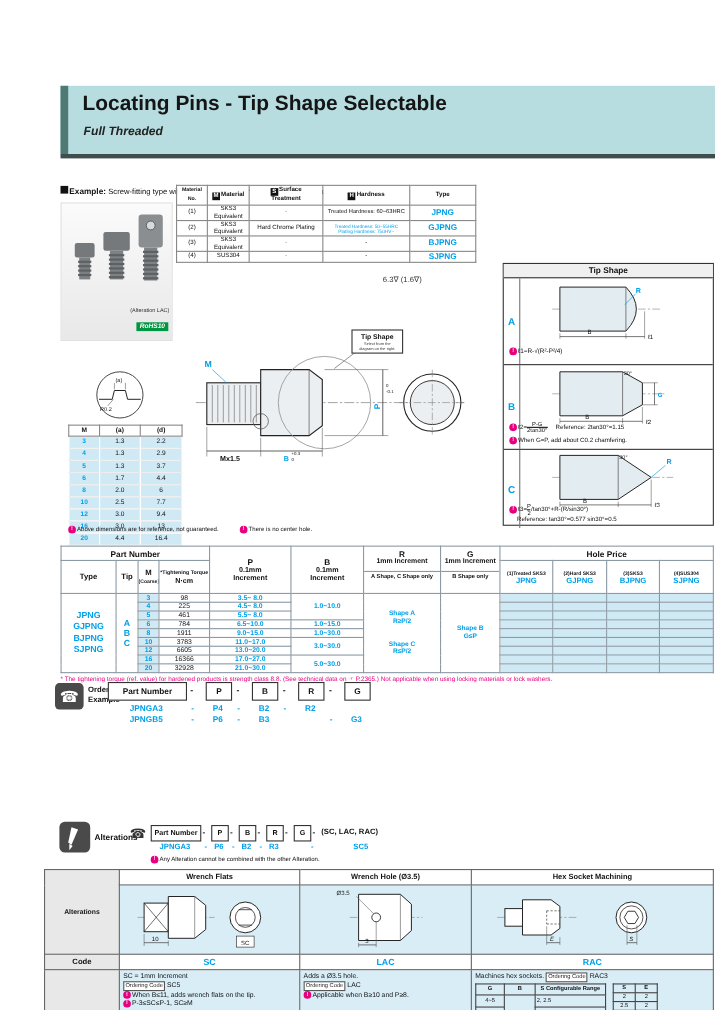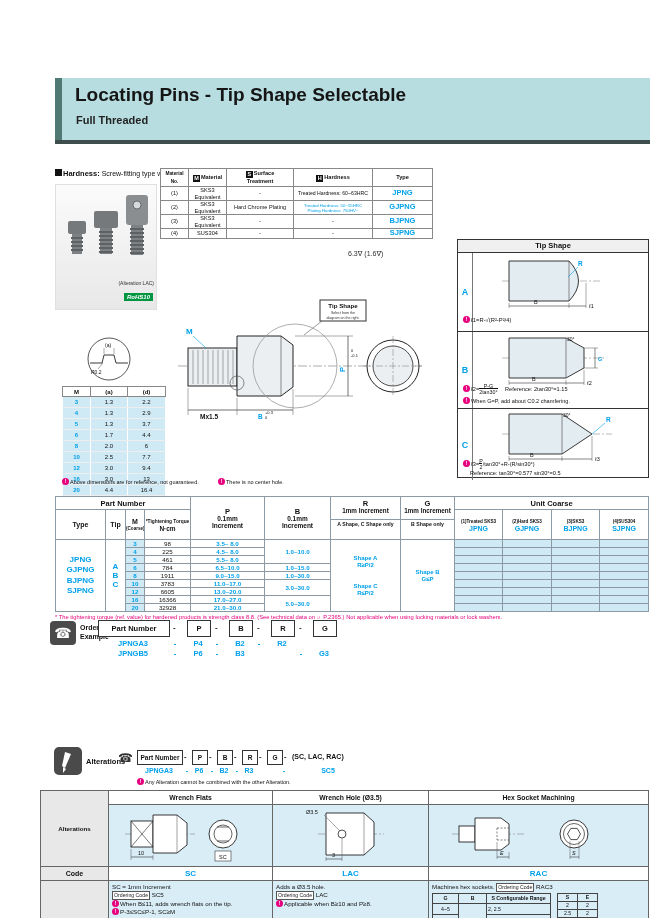--- a/index.html
+++ b/index.html
@@ -55,26 +55,26 @@
   .exval{position:absolute;color:#00a0e9;font-weight:bold;text-align:center;}
 </style>
 </head>
 <body>
 
 <div id="page">
 
   <div class="abs" style="left:55px;top:30px;width:595px;height:62px;background:#b7dde0;">
     <div class="abs" style="left:0;top:0;width:7px;height:62px;background:#4f7a74;"></div>
     <div class="abs b" style="left:20px;top:6px;font-size:19px;color:#151515;">Locating Pins - Tip Shape Selectable</div>
-    <div class="abs b" style="left:21px;top:36px;font-size:11px;color:#222;">Full Threaded</div>
+    <div class="abs b" style="left:21px;top:36px;font-size:11px;color:#222;font-style:italic;">Full Threaded</div>
   </div>
   <div class="abs" style="left:55px;top:92px;width:595px;height:4px;background:#3e4e4d;"></div>
 
   <div class="abs" style="left:55px;top:121px;font-size:7px;">
-    <span class="sq" style="vertical-align:0;"></span><span class="b" style="font-size:7.5px;">Hardness:</span>
+    <span class="sq" style="vertical-align:0;"></span><span class="b" style="font-size:7.5px;">Example:</span>
     <span>Screw-fitting type without pilot. Costs for hole machining on fixtures can be reduced.</span>
   </div>
 
   <div class="abs" style="left:55px;top:136px;width:100px;height:124px;background:linear-gradient(#fbfbfb,#e8e8e8);border:1px solid #e0e0e0;">
     <svg width="100" height="110" viewBox="0 0 100 110">
       <rect x="12" y="36" width="18" height="13" rx="2" fill="#75797c"></rect>
       <rect x="16" y="49" width="10" height="20" fill="#7d8184"></rect>
       <rect x="15" y="52" width="12" height="2" fill="#5d6164"></rect>
         <rect x="15" y="56" width="12" height="2" fill="#5d6164"></rect>
       <rect x="15" y="60" width="12" height="2" fill="#5d6164"></rect>
@@ -387,21 +387,21 @@
       <th rowspan="2" style="vertical-align:top;">
         <div class="hdr" style="font-size:7.5px;margin-top:3px;">R</div>
         <div class="hdr" style="font-size:6.3px;">1mm Increment</div>
         <div style="border-top:1px solid #8b9aa5;font-size:5.2px;margin-top:5px;line-height:9px;">A Shape, C Shape only</div>
       </th>
       <th rowspan="2" style="vertical-align:top;">
         <div class="hdr" style="font-size:7.5px;margin-top:3px;">G</div>
         <div class="hdr" style="font-size:6.3px;">1mm Increment</div>
         <div style="border-top:1px solid #8b9aa5;font-size:5.2px;margin-top:5px;line-height:9px;">B Shape only</div>
       </th>
-      <th class="hdr" colspan="4" style="font-size:7.5px;">Unit Coarse</th>
+      <th class="hdr" colspan="4" style="font-size:7.5px;">Hole Price</th>
     </tr>
     <tr style="height:30px;">
       <th class="hdr" style="font-size:7px;">Type</th>
       <th class="hdr" style="font-size:7px;">Tip</th>
       <th>
         <div class="hdr" style="font-size:7px;">M</div>
         <div style="font-size:4.6px;">(Coarse)</div>
       </th>
       <th>
         <div style="font-size:4.8px;">*Tightening Torque</div>

